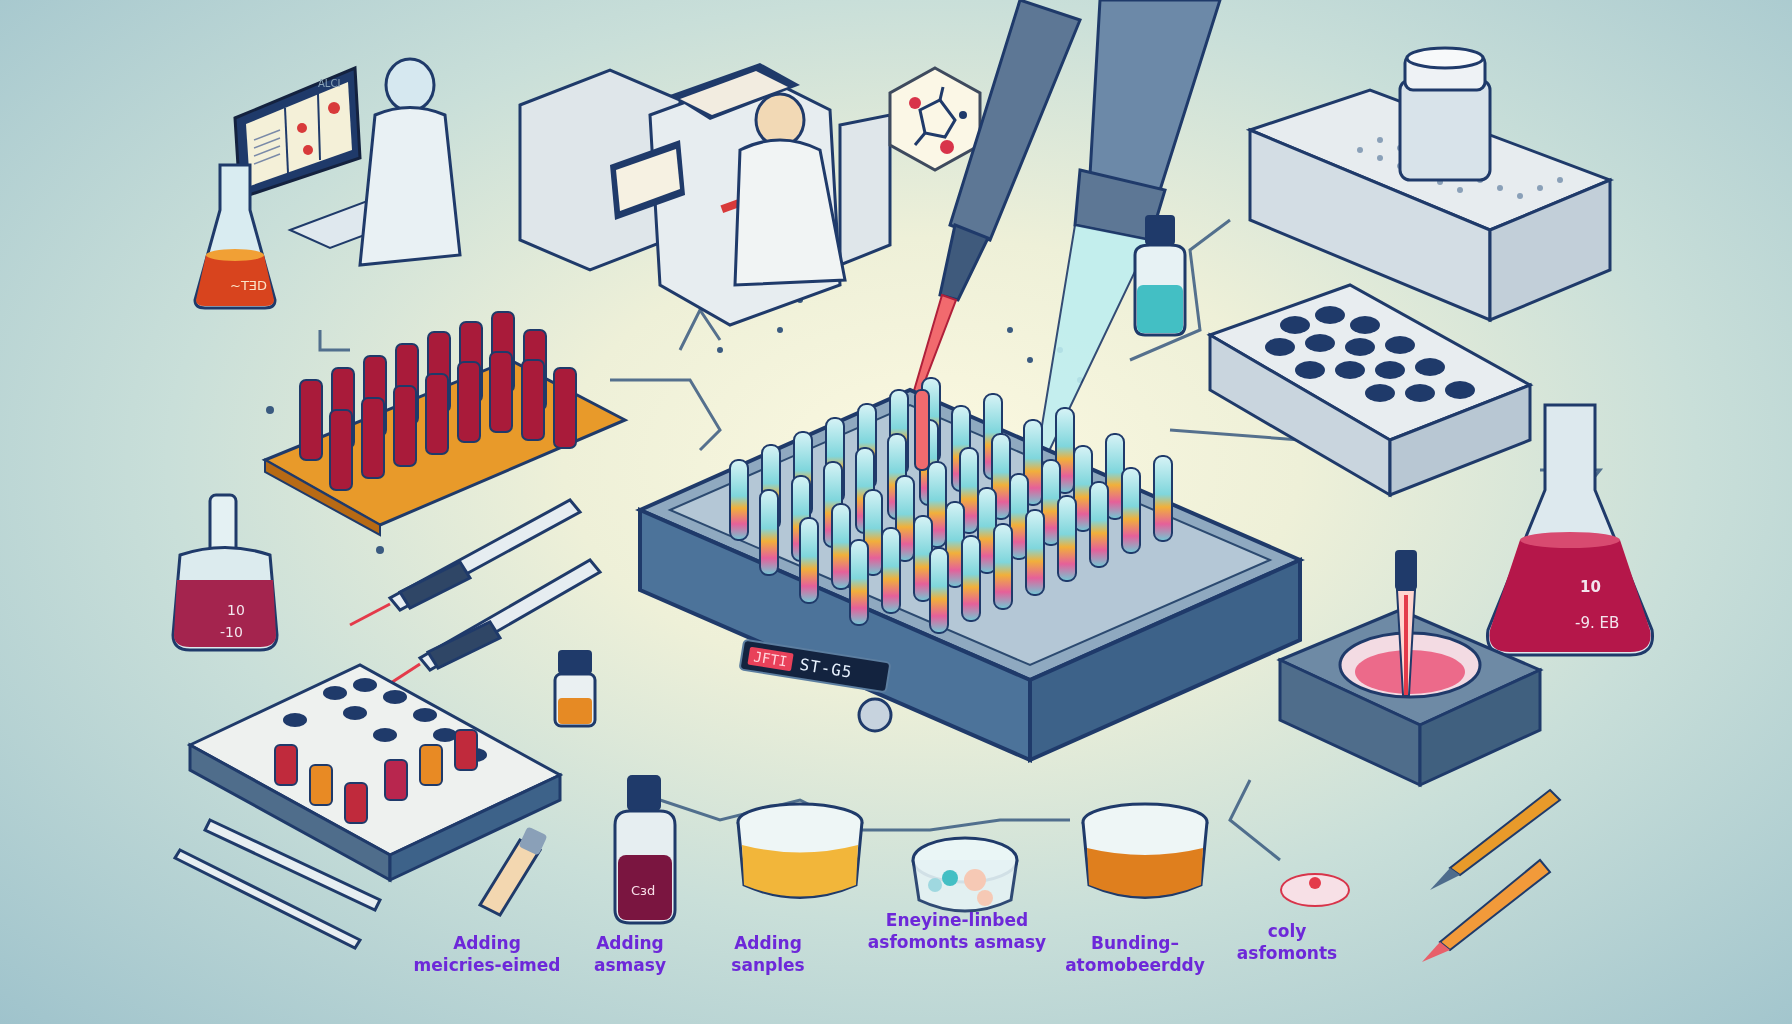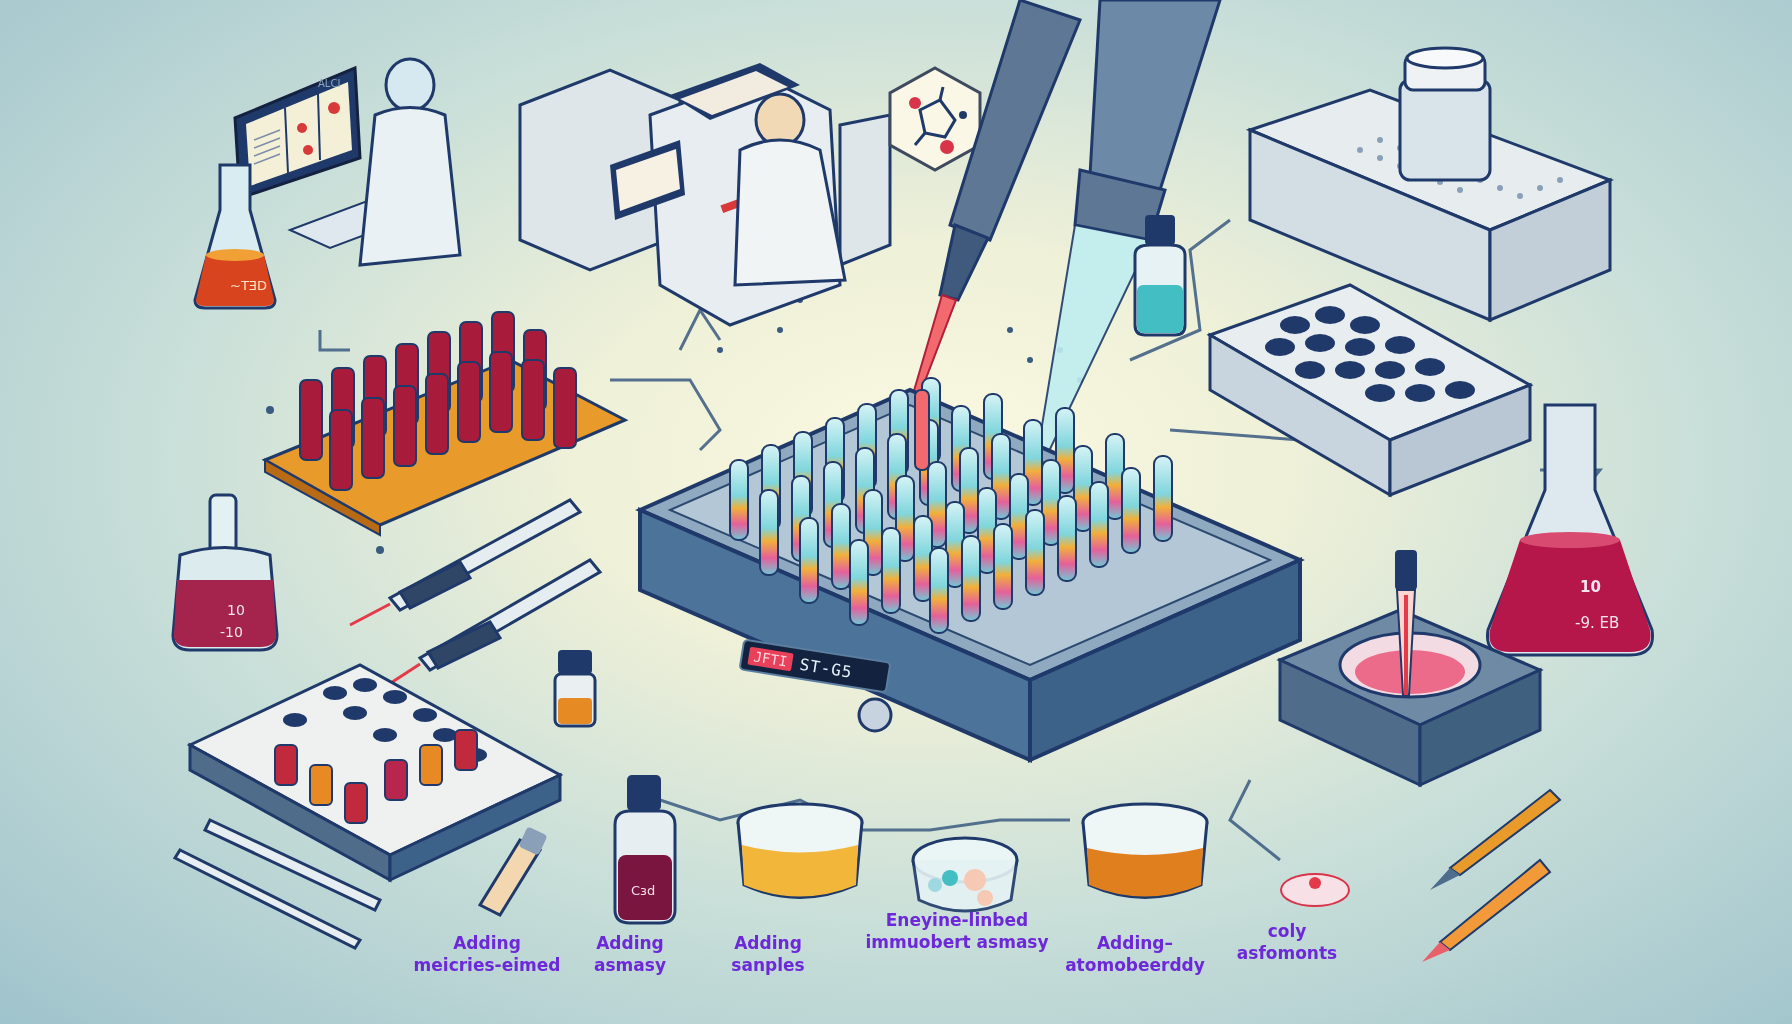--- a/index.html
+++ b/index.html
@@ -394,24 +394,24 @@
   <div class="label" style="left:630px;top:932px">
     <span>Adding</span>
     <span>asmasy</span>
   </div>
   <div class="label" style="left:768px;top:932px">
     <span>Adding</span>
     <span>sanples</span>
   </div>
   <div class="label" style="left:957px;top:909px">
     <span>Eneyine-linbed</span>
-    <span>immuobert asmasy</span>
+    <span>asfomonts asmasy</span>
   </div>
   <div class="label" style="left:1135px;top:932px">
-    <span>Adding–</span>
+    <span>Bunding–</span>
     <span>atomobeerddy</span>
   </div>
   <div class="label" style="left:1287px;top:920px">
     <span>coly</span>
     <span>asfomonts</span>
   </div>
 </div>
 
 <div class="abs" style="left:318px;top:62px;font-size:10px;color:#8aa4b8;margin-top:16px;">ALCI</div>
 

